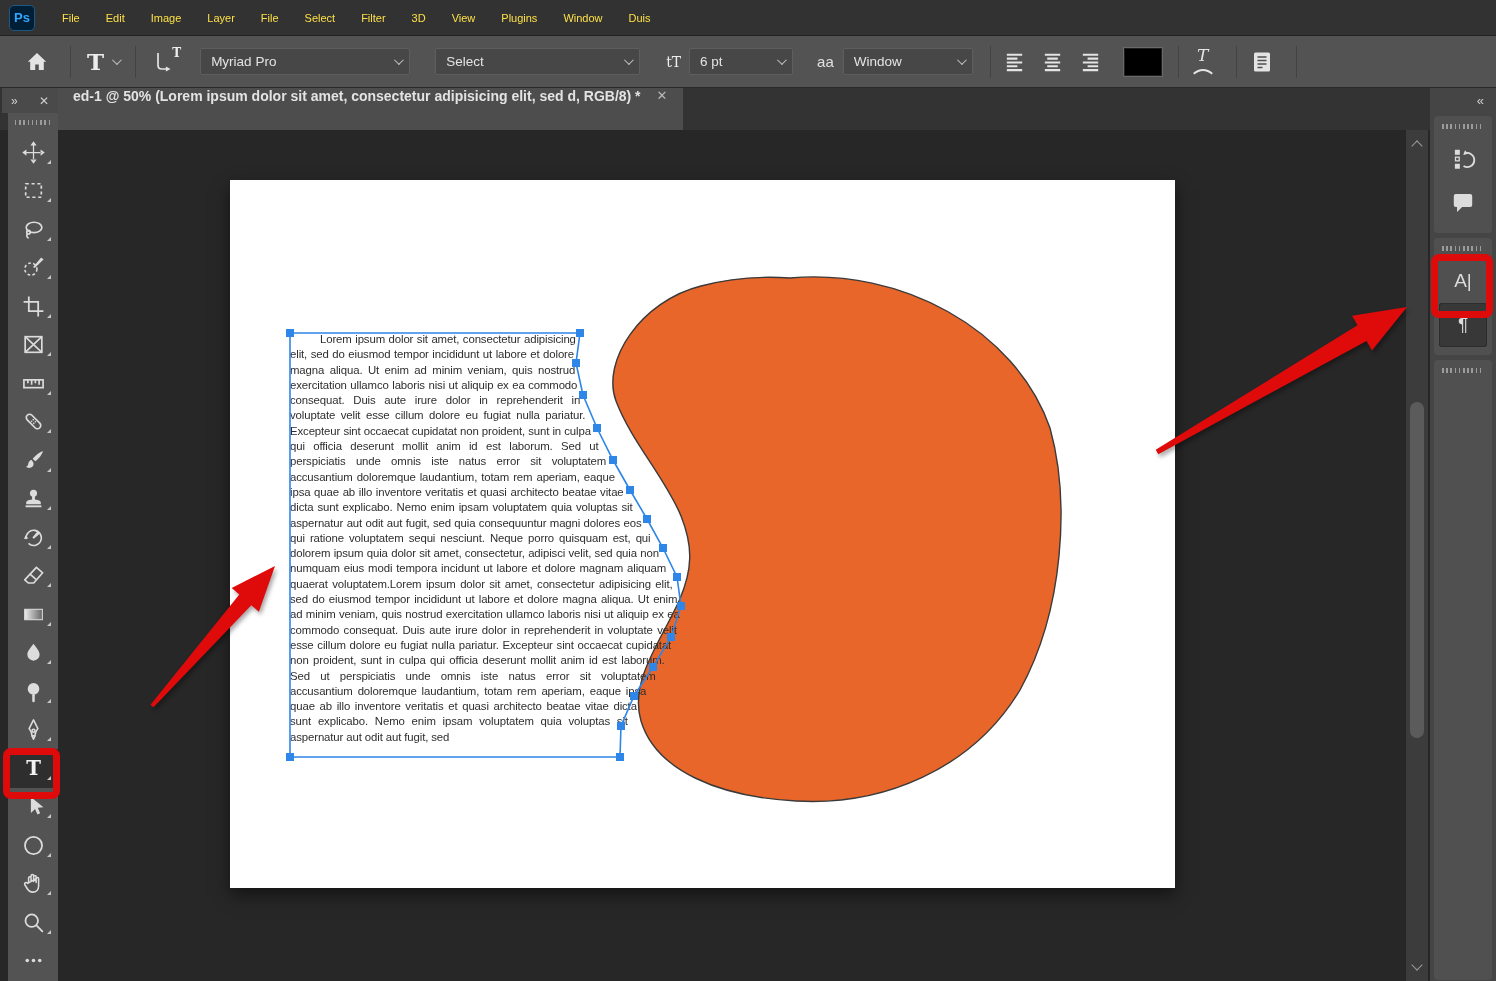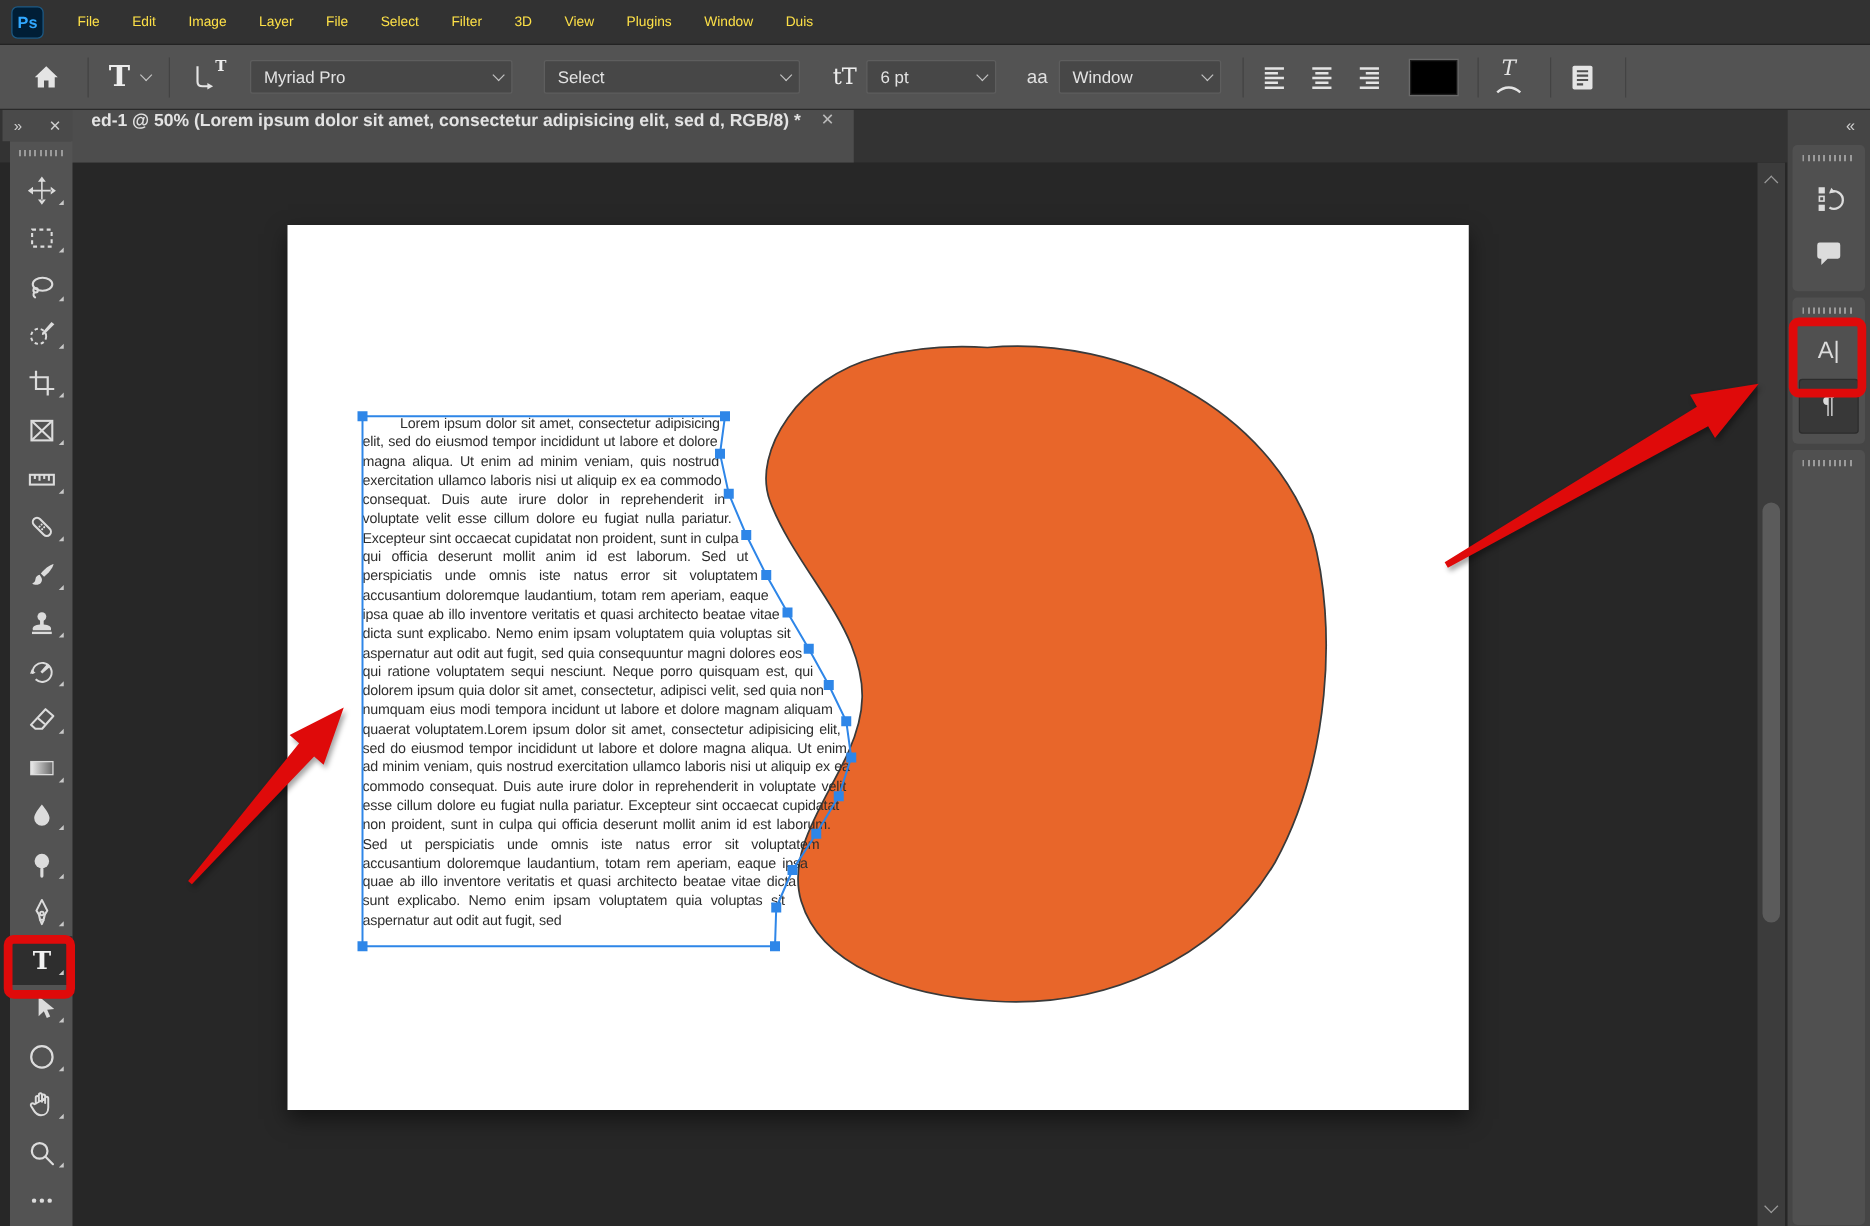--- a/index.html
+++ b/index.html
@@ -144,21 +144,21 @@
   <div class="combo" style="width:210px;margin-left:16px">
     <span>Myriad Pro</span>
     <span class="chev"></span>
   </div>
 
   <div class="combo" style="width:205px;margin-left:25px">
     <span>Select</span>
     <span class="chev"></span>
   </div>
 
-  <span class="serifT" style="font-size:18px;margin-left:26px">tT</span>
+  <span class="serifT" style="font-size:14px;margin-left:26px">tT</span>
 
   <div class="combo" style="width:104px;margin-left:8px">
     <span>6 pt</span>
     <span class="chev"></span>
   </div>
 
   <span style="font-size:15px;color:#E0E0E0;margin-left:24px">aa</span>
 
   <div class="combo" style="width:130px;margin-left:9px">
     <span>Window</span>

